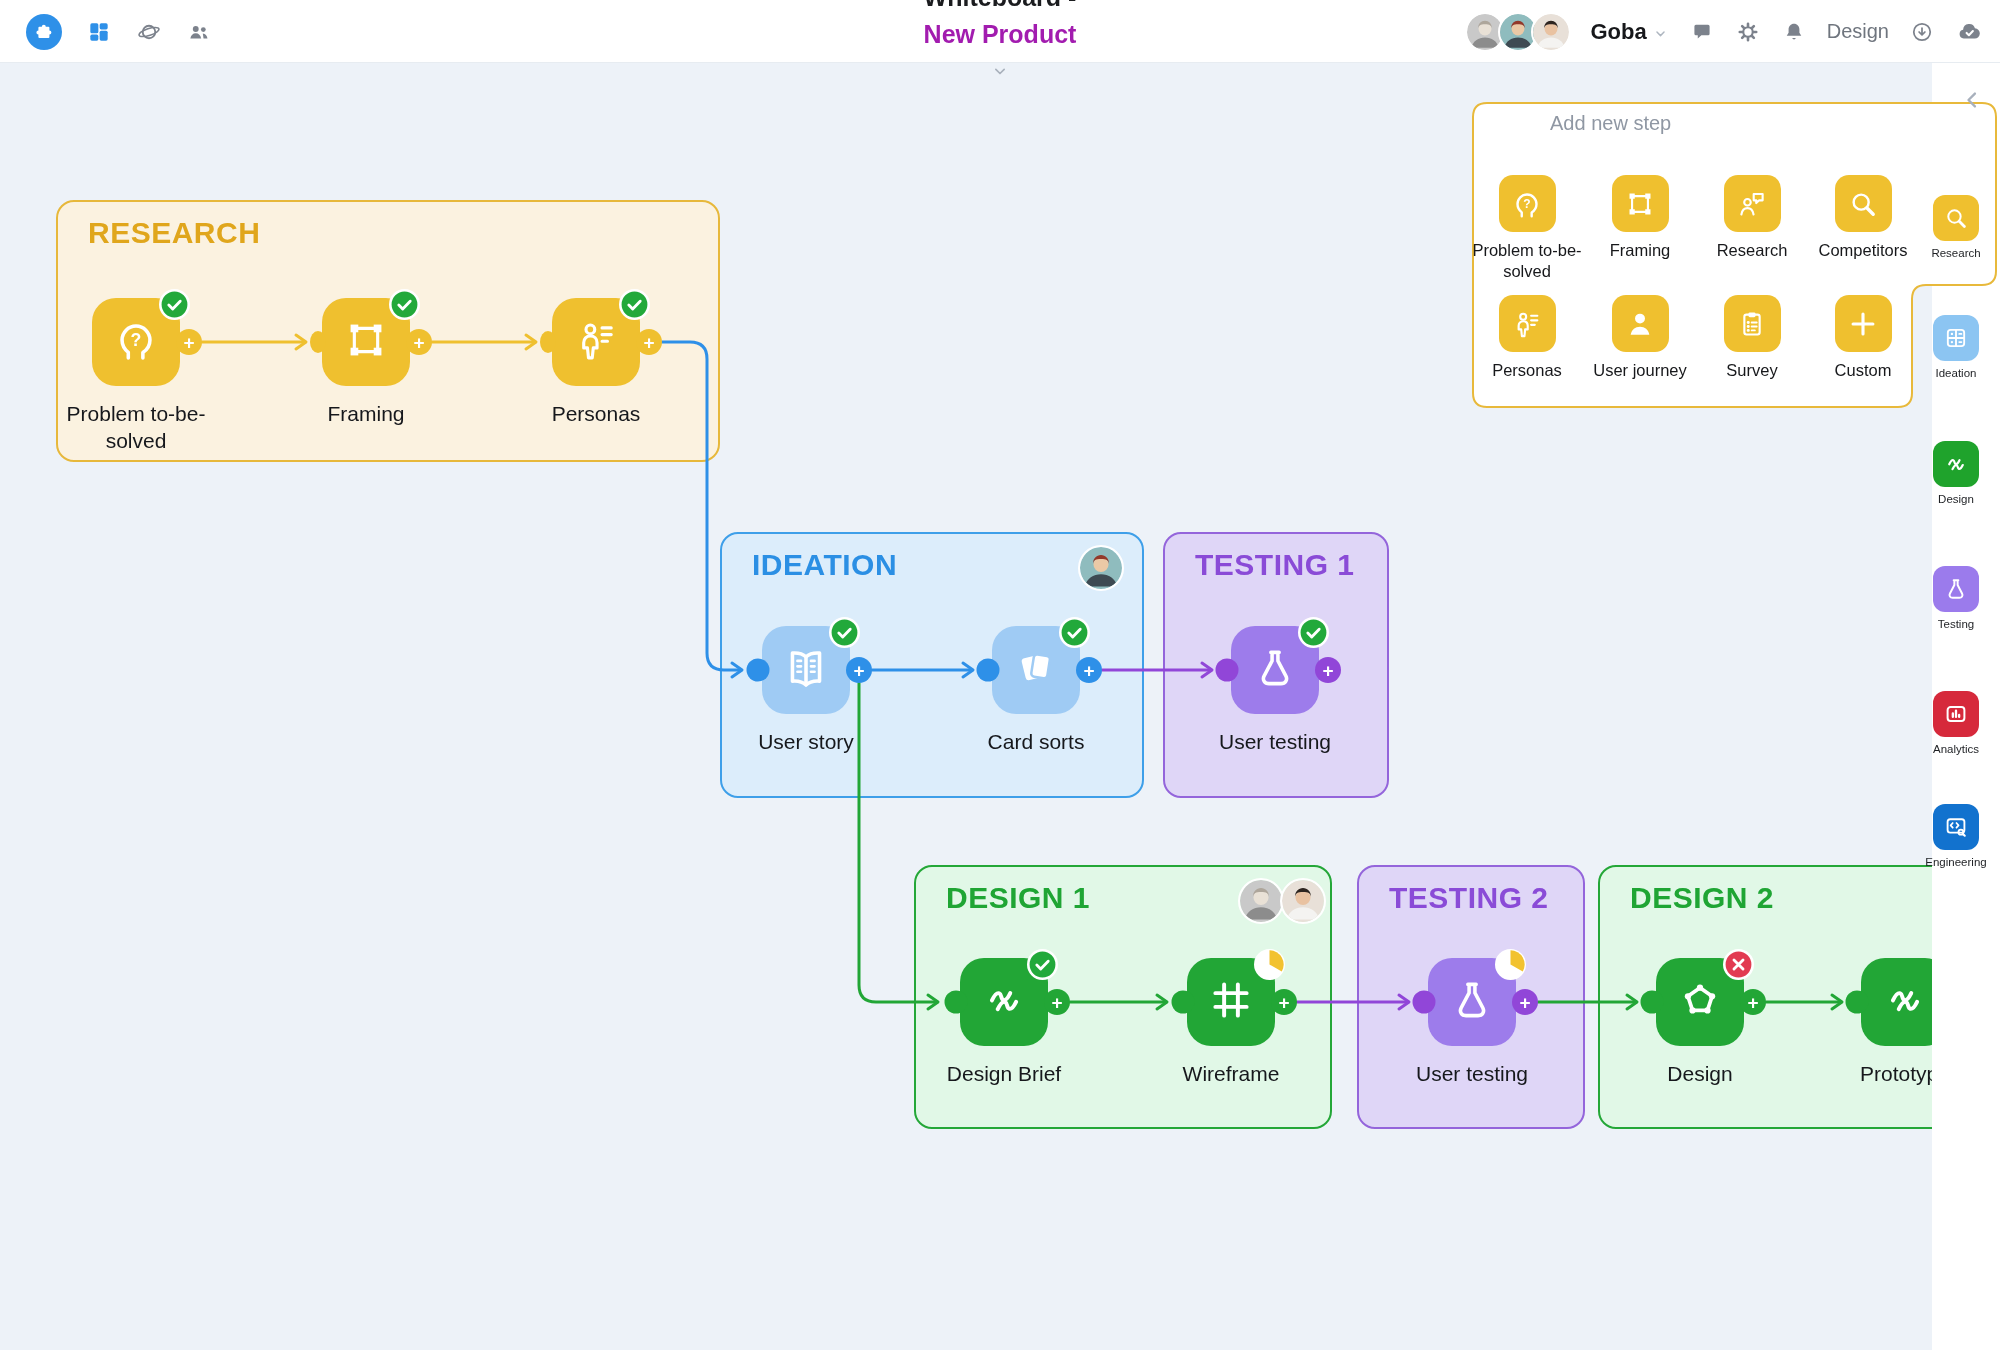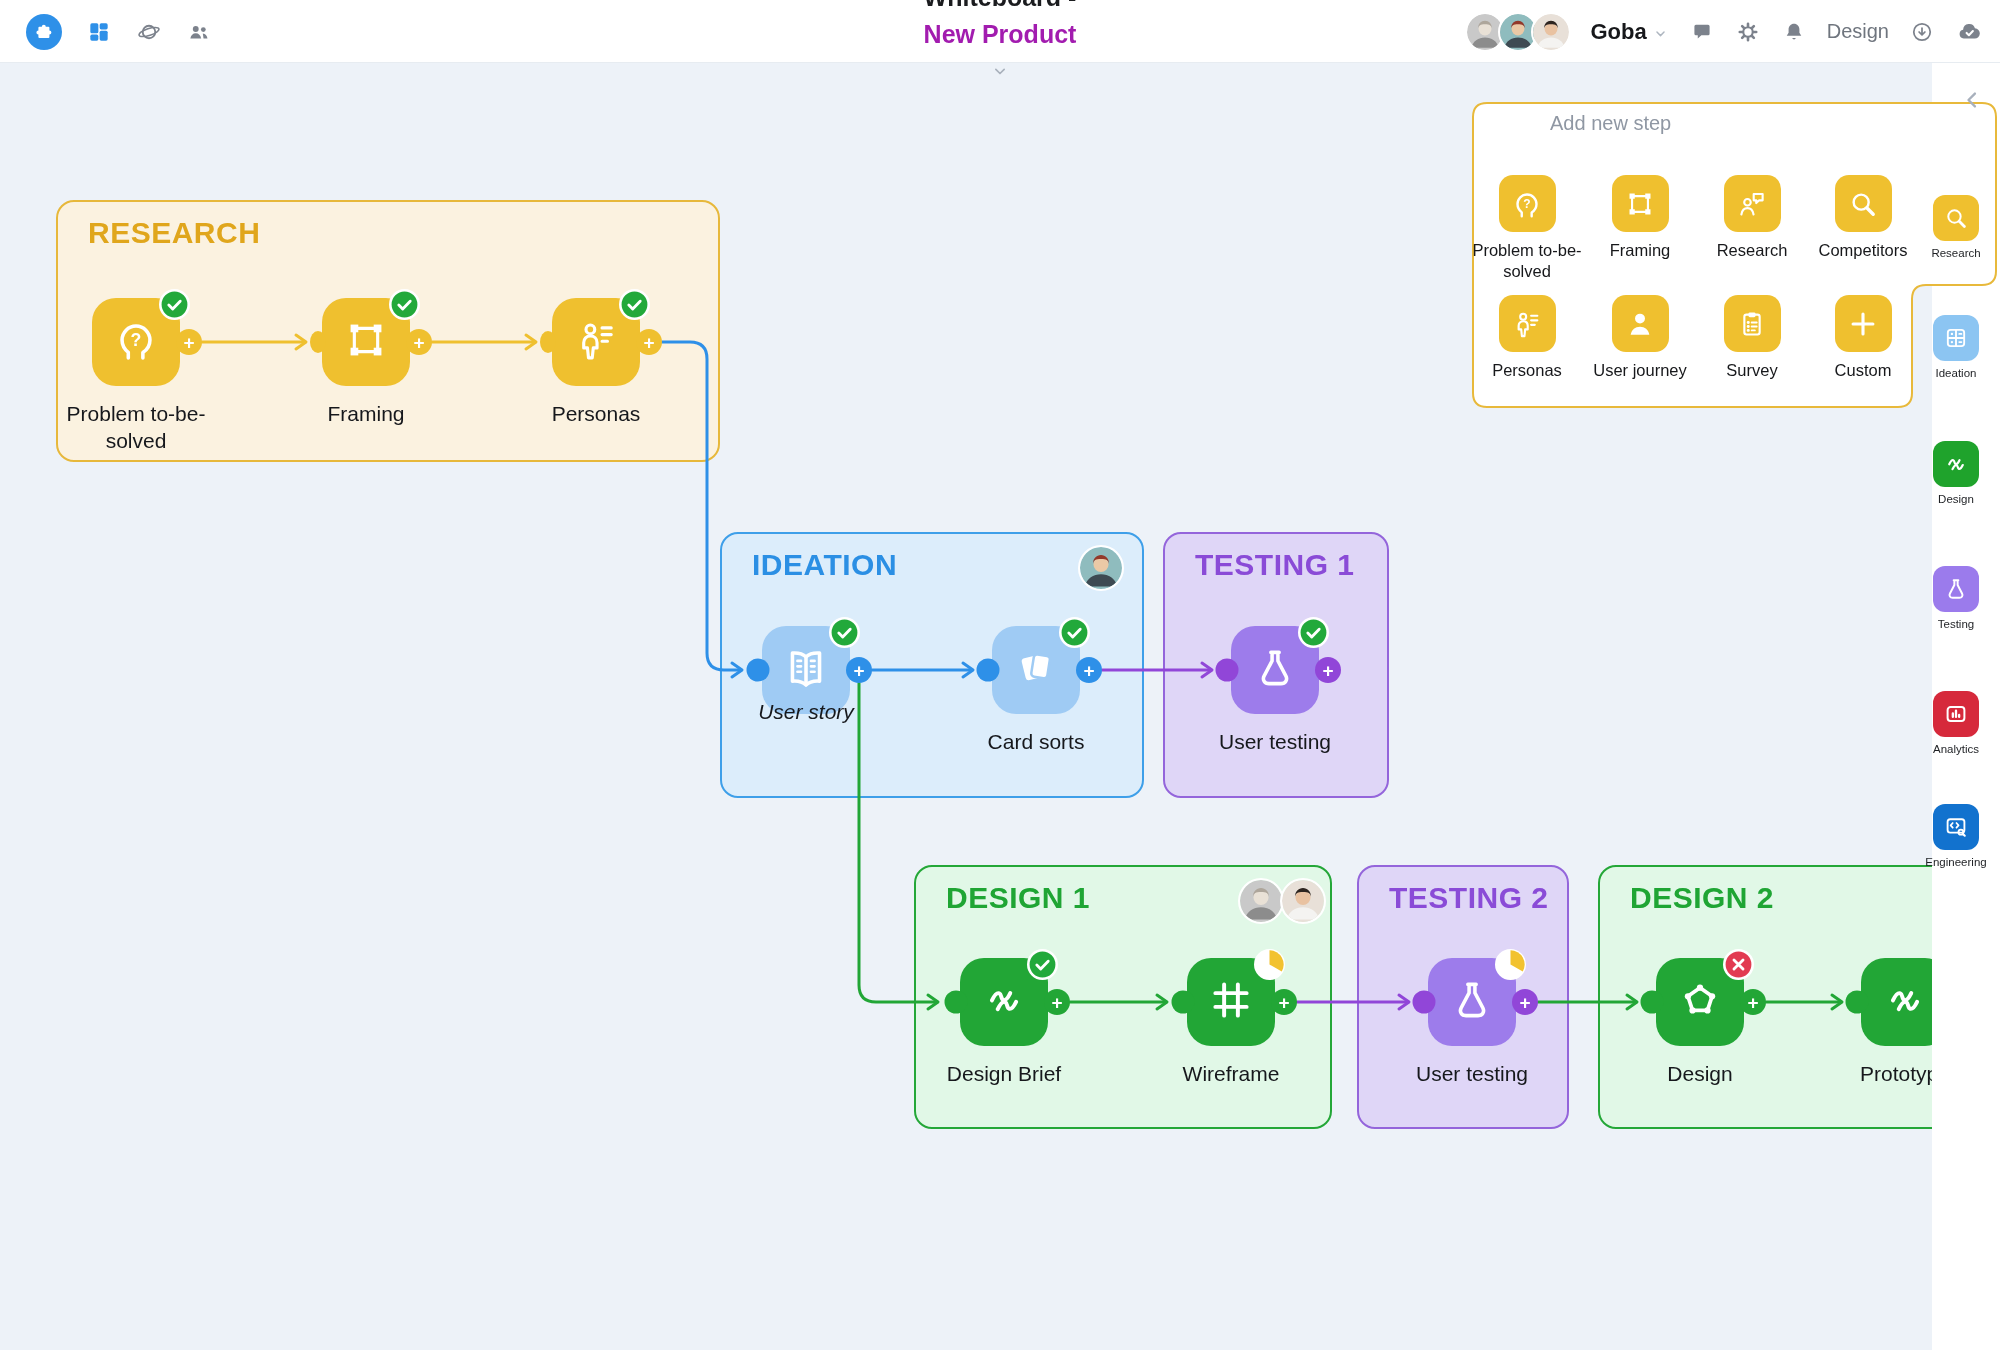--- a/index.html
+++ b/index.html
@@ -115,21 +115,21 @@
       </div>
       <div class="group" style="left: 720px; top: 532px; width: 424px; height: 266px; background: rgb(220, 237, 251); border-color: rgb(62, 159, 233);">
         <div class="group-title" style="color: rgb(43, 143, 228);">IDEATION</div>
       </div>
       <div class="group" style="left: 1163px; top: 532px; width: 226px; height: 266px; background: rgb(223, 214, 247); border-color: rgb(148, 101, 219);">
         <div class="group-title" style="color: rgb(138, 75, 215);">TESTING 1</div>
       </div>
       <div class="group" style="left: 914px; top: 865px; width: 418px; height: 264px; background: rgb(225, 248, 231); border-color: rgb(36, 167, 56);">
         <div class="group-title" style="color: rgb(31, 165, 52);">DESIGN 1</div>
       </div>
-      <div class="group" style="left: 1357px; top: 865px; width: 212px; height: 264px; background: rgb(223, 214, 247); border-color: rgb(148, 101, 219);">
+      <div class="group" style="left: 1357px; top: 865px; width: 228px; height: 264px; background: rgb(223, 214, 247); border-color: rgb(148, 101, 219);">
         <div class="group-title" style="color: rgb(138, 75, 215);">TESTING 2</div>
       </div>
       <div class="group" style="left: 1598px; top: 865px; width: 420px; height: 264px; background: rgb(225, 248, 231); border-color: rgb(36, 167, 56);">
         <div class="group-title" style="color: rgb(31, 165, 52);">DESIGN 2</div>
       </div>
     </div>
   <div id="nodes-layer">
       <div class="node" style="left: 92px; top: 298px; background: rgb(239, 192, 47);">
         <span class="glyph-wrap"><svg class="glyph" viewBox="0 0 24 24" fill="none" stroke="currentColor" stroke-width="1.7" stroke-linecap="round" stroke-linejoin="round">
             <path d="M8.3 20.6v-2.7C6.4 16.4 5.3 14.3 5.3 12A6.7 6.7 0 0 1 12 5.3 6.7 6.7 0 0 1 18.7 12c0 2.8-1.5 4.8-3.4 6v2.6"></path>
@@ -197,21 +197,21 @@
             <path d="M12 6.6v13.3"></path>
             <path d="M7.9 8.6h1.7M7.9 11.2h1.7M7.9 13.8h1.7M14.4 8.6h1.7M14.4 11.2h1.7M14.4 13.8h1.7" stroke-width="1.3"></path>
           </svg></span>
         <span class="badge">
           <svg viewBox="0 0 24 24">
             <circle cx="12" cy="12" r="11" fill="#22A93B" stroke="#fff" stroke-width="2"></circle>
             <path d="M7.6 12.4l3 3 5.8-6" stroke="#fff" stroke-width="2.2" fill="none" stroke-linecap="round" stroke-linejoin="round"></path>
           </svg>
         </span>
       </div>
-      <div class="node-label" style="left: 686px; top: 698px; width: 240px; font-style: italic;">User story</div>
+      <div class="node-label" style="left: 686px; top: 728px; width: 240px;">User story</div>
       <div class="plus" style="left: 846px; top: 657px; background: rgb(46, 144, 232);">+</div>
       <div class="node" style="left: 992px; top: 626px; background: rgb(159, 203, 244);">
         <span class="glyph-wrap"><svg class="glyph" viewBox="0 0 24 24" fill="none" stroke="currentColor" stroke-width="1.7" stroke-linecap="round" stroke-linejoin="round">
             <rect x="6" y="6.6" width="7.8" height="10.8" rx="1.6" fill="currentColor" stroke="none" transform="rotate(-14 9.9 12)"></rect>
             <rect x="10.3" y="5.8" width="7.8" height="10.8" rx="1.6" fill="currentColor" stroke="#9FCBF4" stroke-width="1.2" transform="rotate(9 14.2 11.2)"></rect>
           </svg></span>
         <span class="badge">
           <svg viewBox="0 0 24 24">
             <circle cx="12" cy="12" r="11" fill="#22A93B" stroke="#fff" stroke-width="2"></circle>
             <path d="M7.6 12.4l3 3 5.8-6" stroke="#fff" stroke-width="2.2" fill="none" stroke-linecap="round" stroke-linejoin="round"></path>

